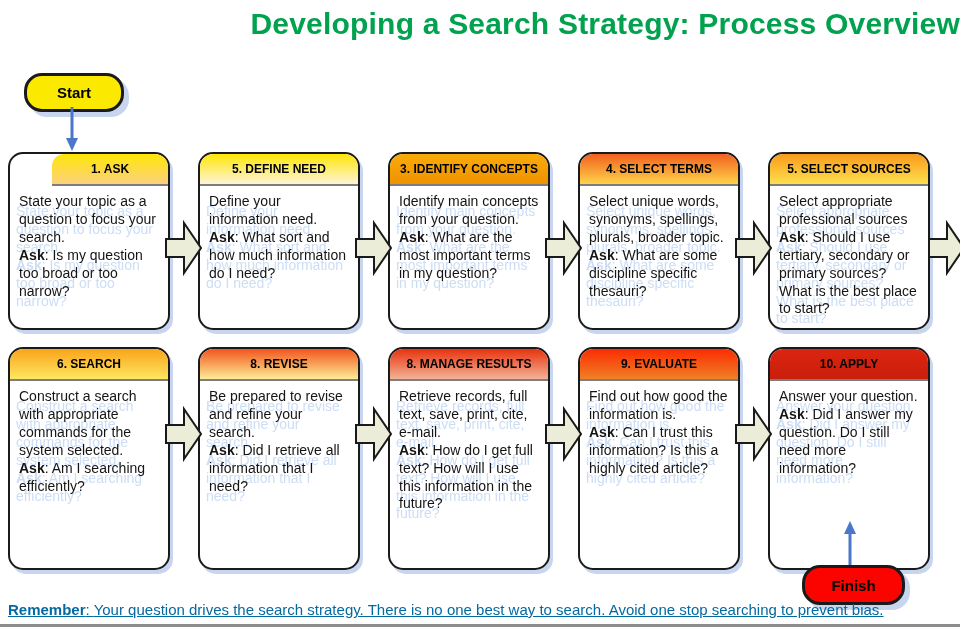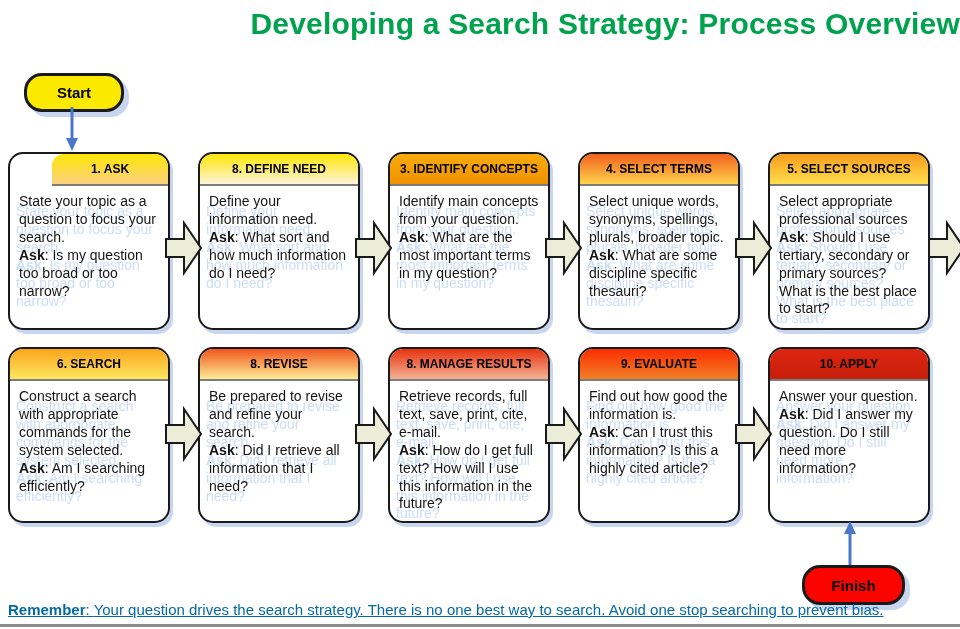--- a/index.html
+++ b/index.html
@@ -19,21 +19,21 @@
   }
   .pill.start{left:24px;top:73px;width:94px;height:33px;background:var(--start-yellow);}
   .pill.finish{left:802px;top:565px;width:97px;height:34px;background:var(--finish-red);}
   .box{
     position:absolute;width:162px;background:#fff;
     border:2px solid var(--box-border);border-radius:15px;
     box-shadow:3px 4px 0 var(--shadow-blue);
     box-sizing:border-box;overflow:hidden;
   }
   .row1{top:152px;height:178px;}
-  .row2{top:347px;height:176px;}
+  .row2{top:347px;height:223px;}
   .box-header{
     height:30px;display:flex;align-items:center;justify-content:center;
     border-bottom:2px solid #7d7d7d;border-radius:12px 12px 0 0;
     font-weight:bold;font-size:12px;color:#000;text-align:center;
   }
   .box-body{
     padding:7px 8px 0 9px;font-size:14px;line-height:1.28;color:#141414;
     text-shadow:-3px 10px 0 var(--ghost-blue);
   }
   .block-arrow{position:absolute;}
@@ -64,21 +64,21 @@
   <div class="box-header" style="background: linear-gradient(rgb(255, 230, 6), rgb(251, 208, 126)); margin-left: 42px;">
       <span>1. ASK</span>
     </div>
   <div class="box-body">
     <span>State your topic as a question to focus your search.</span><br>
     <b>Ask</b><span>: </span><span>Is my question too broad or too narrow?</span>
   </div>
 </div>
 <div class="box row1" style="left:198px">
   <div class="box-header" style="background: linear-gradient(rgb(255, 230, 6), rgb(253, 244, 216));">
-      <span>8. DEFINE NEED</span>
+      <span>5. DEFINE NEED</span>
     </div>
   <div class="box-body">
     <span>Define your information need.</span><br>
     <b>Ask</b><span>: </span><span>What sort and how much information do I need?</span>
   </div>
 </div>
 <div class="box row1" style="left:388px">
   <div class="box-header" style="background: linear-gradient(rgb(250, 171, 8), rgb(239, 146, 1));">
       <span>3. IDENTIFY CONCEPTS</span>
     </div>

